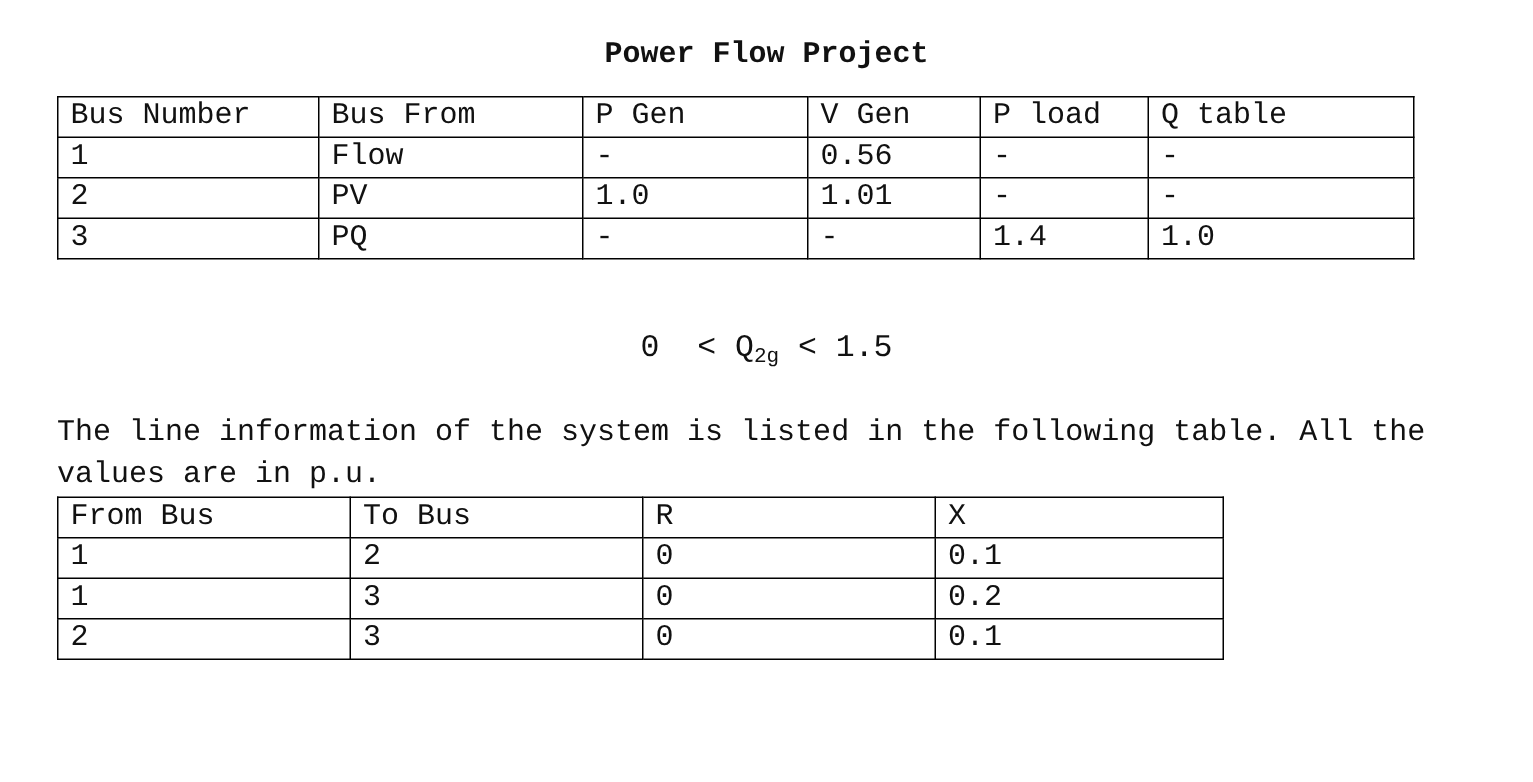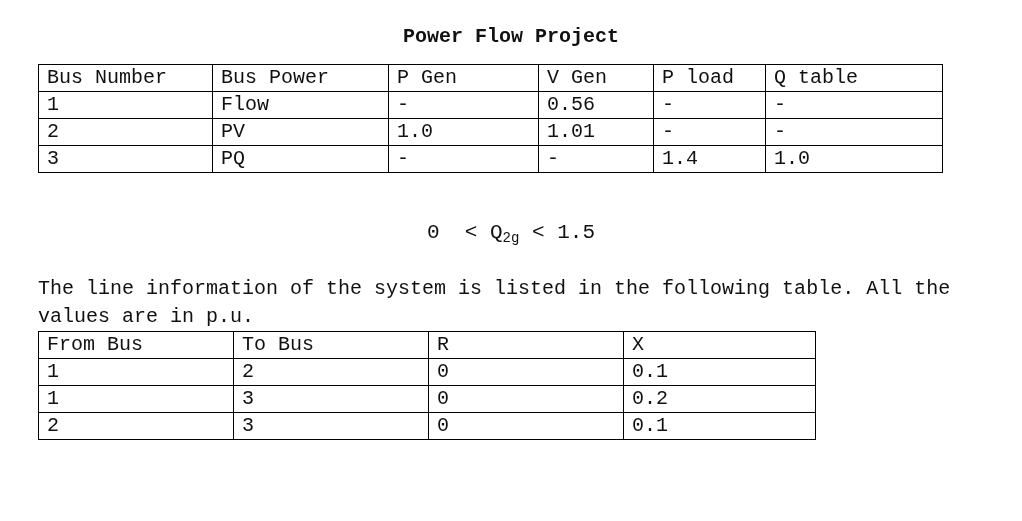--- a/index.html
+++ b/index.html
@@ -74,21 +74,21 @@
       <col style="width:174px">
         <col style="width:176px">
         <col style="width:150px">
       <col style="width:115px">
         <col style="width:112px">
         <col style="width:177px">
     </colgroup>
     <tbody>
       <tr>
         <th>Bus Number</th>
-        <th>Bus Power</th>
+        <th>Bus From</th>
         <th>P Gen</th>
         <th>V Gen</th>
         <th>P load</th>
         <th>Q table</th>
       </tr>
       <tr>
         <td>1</td>
         <td>Flow</td>
         <td>-</td>
         <td>0.56</td>

